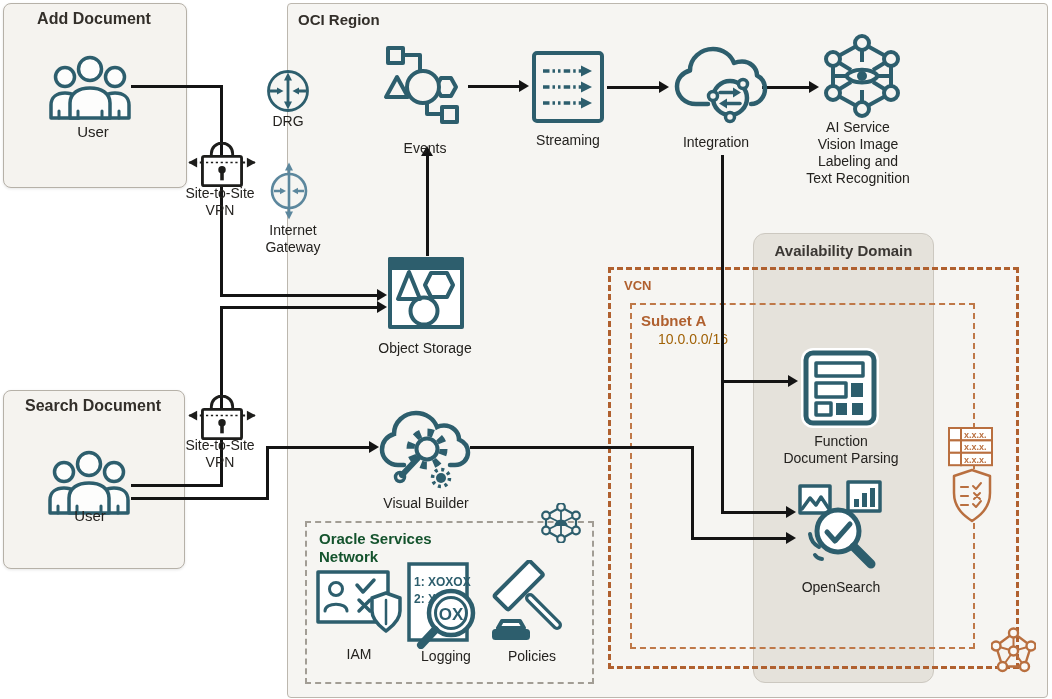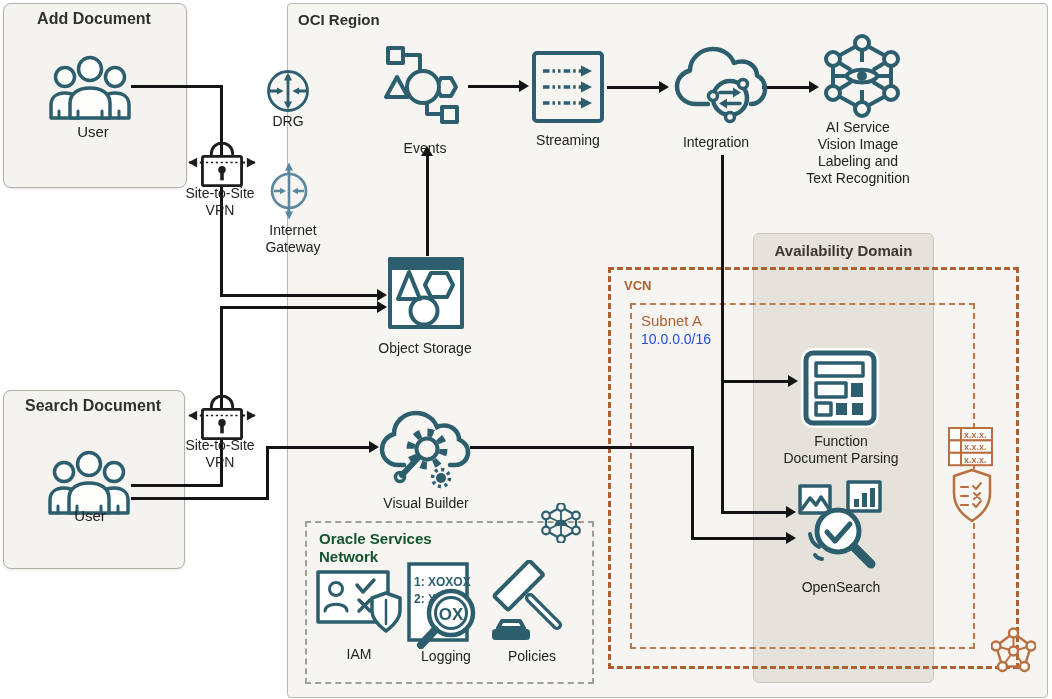--- a/index.html
+++ b/index.html
@@ -5,38 +5,38 @@
   html,body{margin:0;padding:0;background:#ffffff;}
   .canvas{position:relative;width:1052px;height:699px;background:#ffffff;
           font-family:"Liberation Sans",sans-serif;overflow:hidden;}
   .abs{position:absolute;}
   
   .region{position:absolute;left:287px;top:3px;width:759px;height:693px;
           background:#f6f5f2;border:1.5px solid #bcb7ae;border-radius:4px;}
   .sidebox{position:absolute;background:#f5f3ef;border:1px solid #b6b1a8;border-radius:8px;
            box-shadow:0 1px 3px rgba(0,0,0,.10);}
   .adbox{position:absolute;left:753px;top:233px;width:179px;height:448px;
-         background:#e5e2db;border:1px solid #ccc8c0;border-radius:6px;}
+         background:#e5e2db;border:1px solid #ccc8c0;border-radius:12px;}
   .vcnbox{position:absolute;left:608px;top:267px;width:405px;height:396px;
           border:3px dashed #b0602f;}
   .subnetbox{position:absolute;left:630px;top:303px;width:341px;height:342px;
              border:2px dashed #bf7848;}
   .osnbox{position:absolute;left:305px;top:521px;width:285px;height:159px;
           border:2px dashed #a29d95;}
   
   .lbl{position:absolute;font-size:14px;line-height:17px;color:#24221f;
        text-align:center;white-space:pre-line;}
   .ttl{position:absolute;font-size:16px;font-weight:bold;color:#332f2a;
        text-align:center;white-space:pre-line;}
   .regionttl{position:absolute;left:10px;top:7px;font-size:15px;font-weight:bold;color:#332f2a;}
   .adttl{position:absolute;left:0;top:8px;width:100%;text-align:center;
          font-size:15px;font-weight:bold;color:#3b3733;}
   .vcnttl{position:absolute;left:13px;top:8px;font-size:13px;font-weight:bold;color:#b0602f;}
-  .subttl{position:absolute;left:9px;top:7px;font-size:15px;font-weight:normal;color:#b0602f;}
-  .cidr{position:absolute;left:9px;top:26px;font-size:14px;color:#1d4ed8;text-align:center;}
+  .subttl{position:absolute;left:9px;top:7px;font-size:15px;font-weight:bold;color:#b0602f;}
+  .cidr{position:absolute;left:26px;top:26px;font-size:14px;color:#a16207;text-align:center;}
   .osnttl{position:absolute;left:12px;top:7px;font-size:15px;font-weight:bold;color:#14532d;
           line-height:18px;white-space:pre-line;}
   
   .hl{position:absolute;height:3px;background:#141414;}
   .vl{position:absolute;width:3px;background:#141414;}
   .ar{position:absolute;width:0;height:0;border-top:6px solid transparent;
       border-bottom:6px solid transparent;border-left:10px solid #141414;}
   .au{position:absolute;width:0;height:0;border-left:6px solid transparent;
       border-right:6px solid transparent;border-bottom:10px solid #141414;}
   svg{display:block;}

